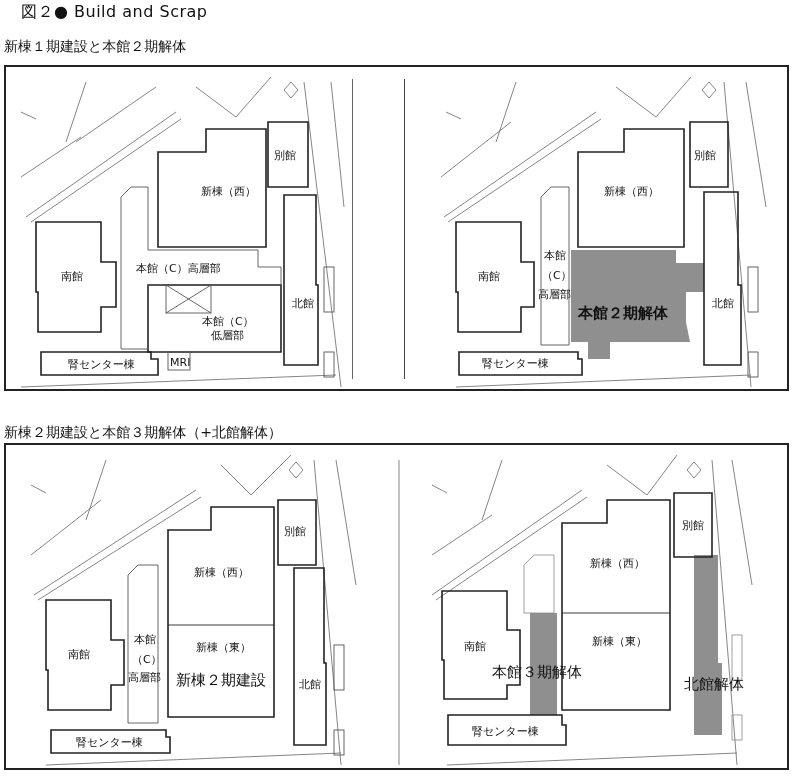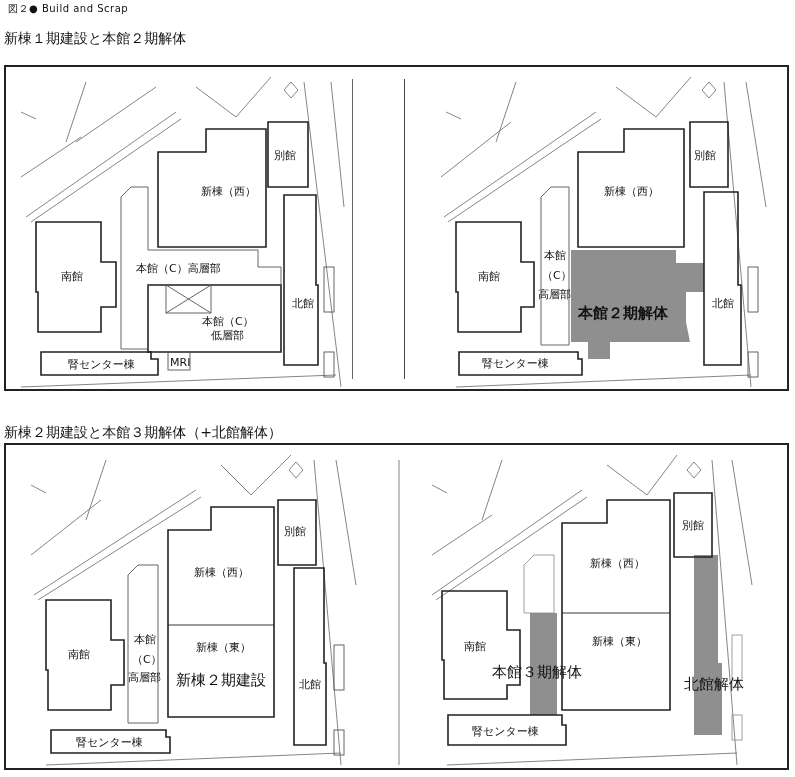--- a/index.html
+++ b/index.html
@@ -1,31 +1,31 @@
 <!DOCTYPE html>
 <html><head>
 <meta charset="utf-8">
 <style>
   html, body { margin: 0; padding: 0; background: #ffffff; }
   body { width: 795px; height: 777px; position: relative; overflow: hidden;
          font-family: "DejaVu Sans", "Liberation Sans", sans-serif; color: #111; }
-  .fig-title { position: absolute; left: 8px; top: 2px; font-size: 10px; letter-spacing: 0.5px; }
+  .fig-title { position: absolute; left: 21px; top: 2px; font-size: 16px; letter-spacing: 0.5px; }
   .sec-title { position: absolute; left: 4px; font-size: 14px; }
   .panel-frame { position: absolute; border: 2px solid #222; background: #fff; }
   svg { position: absolute; left: 0; top: 0; }
   .lbl { font-family: "DejaVu Sans", sans-serif; font-size: 11px; fill: #111; }
   .lbl-big { font-family: "DejaVu Sans", sans-serif; font-size: 15px; font-weight: bold; fill: #111; }
   .lbl-mid { font-family: "DejaVu Sans", sans-serif; font-size: 15px; fill: #111; }
 </style>
 </head>
 <body>
 
 <div class="fig-title">図２● Build and Scrap</div>
 
-<div class="sec-title" style="top:30px;">新棟１期建設と本館２期解体</div>
+<div class="sec-title" style="top:38px;">新棟１期建設と本館２期解体</div>
 <div class="panel-frame" style="left:4px; top:65px; width:781px; height:322px;">
 
   <svg width="345" height="322" viewBox="0 0 345 322" style="left:0; top:0;">
     <g fill="none" stroke="#666" stroke-width="0.8">
       <line x1="15" y1="45" x2="30" y2="52"></line>
       <line x1="15" y1="110" x2="75" y2="70"></line>
       <line x1="60" y1="75" x2="80" y2="15"></line>
       <line x1="70" y1="75" x2="150" y2="20"></line>
       <line x1="20" y1="150" x2="170" y2="45"></line>
       <line x1="25" y1="155" x2="175" y2="52"></line>

